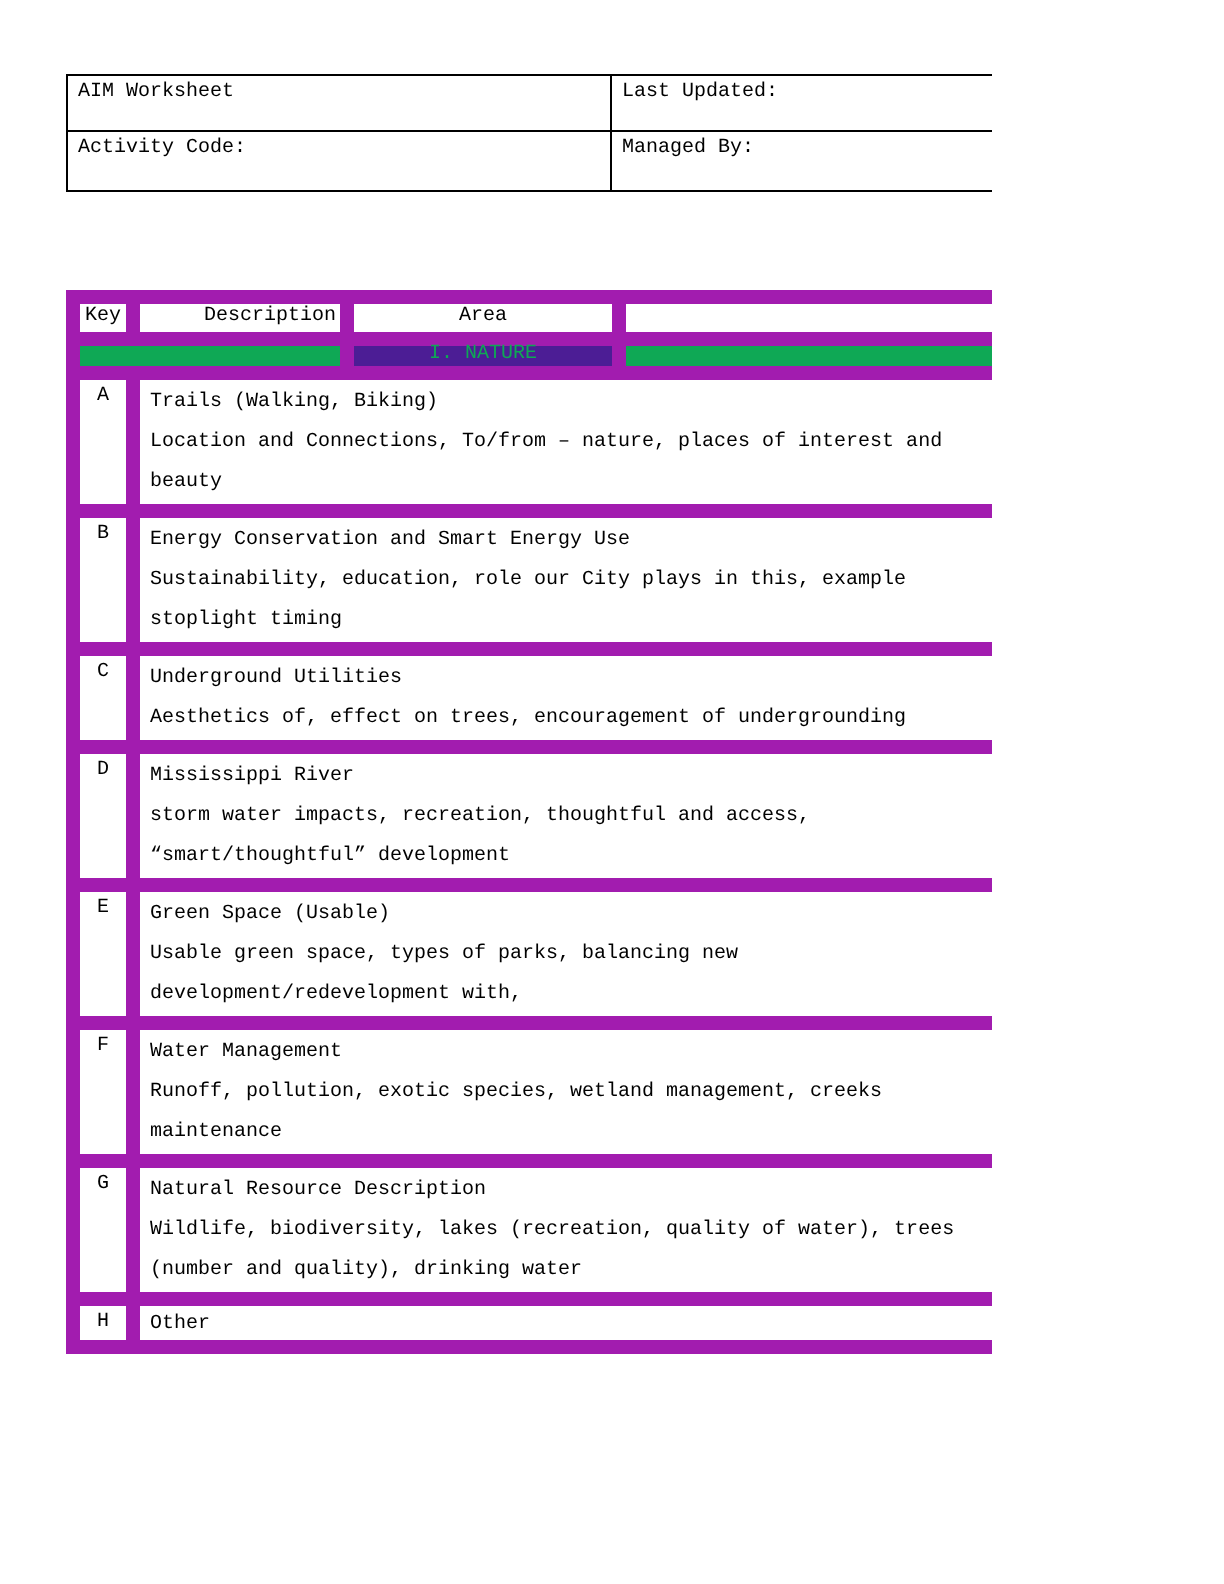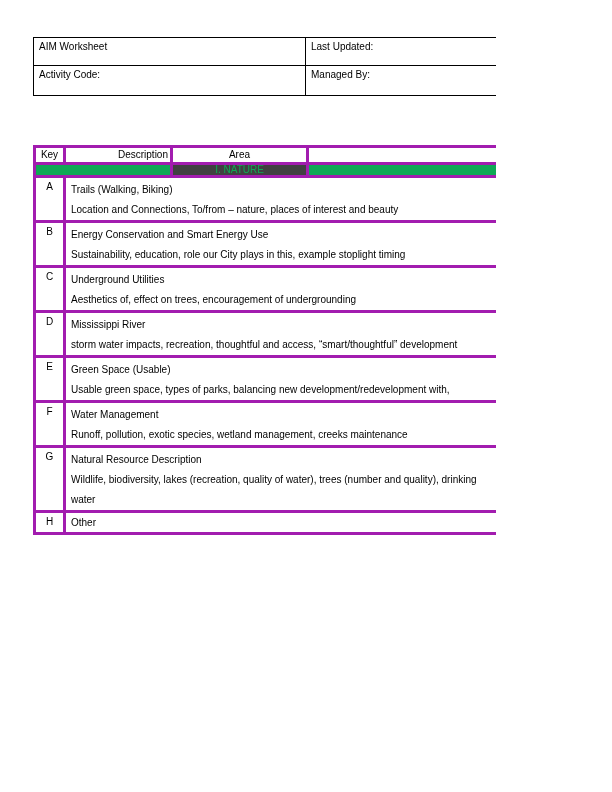--- a/index.html
+++ b/index.html
@@ -2,50 +2,50 @@
 <html style="--accent-green: #0fa855;"><head>
 <meta charset="utf-8">
 <title>AIM Worksheet</title>
 <style>
   * { margin:0; padding:0; box-sizing:border-box; }
   html,body { background:#ffffff; }
   .page {
     position:relative;
     width:496px; height:792px;
     background:#ffffff;
-    font-family:Liberation Sans, sans-serif;
+    font-family:Liberation Mono, monospace;
     color:#000;
     overflow:hidden;
   }
   table { border-collapse:collapse; table-layout:fixed; }
   td, th { font-size:10px; font-weight:normal; }
 
   
   .top-table { position:absolute; left:33px; top:37px; width:548px; }
   .top-table td {
     border:1px solid #000;
     vertical-align:top;
     padding:3px 5px;
   }
   .tt-r1 { height:28px; }
   .tt-r2 { height:32px; }
   .tt-r3 { height:30px; }
 
   
   .main-table { position:absolute; left:33px; top:145px; width:548px; }
-  .main-table th, .main-table td { border:3px solid #a21caf; vertical-align:top; }
+  .main-table th, .main-table td { border:7px solid #a21caf; vertical-align:top; }
 
   .header-row { height:16px; }
   .header-row th { padding:1px 2px; text-align:center; line-height:12px; }
   .header-row th.left { text-align:right; padding-left:5px; }
 
   .section-row { height:12px; }
   .green-cell { background:var(--accent-green, #0fa855); }
   .section-cell {
-    background:#404040;
+    background:#4c1d95;
     color:var(--accent-green, #0fa855);
     text-align:center;
     line-height:10px;
     padding:0;
   }
 
   .key-cell { text-align:center; padding-top:3px; }
   .desc-cell { padding:2px 4px 0 5px;margin-top:28px; }
   .line { line-height:20px; white-space:normal; }
   .impact-cell { background:#ffffff; }

